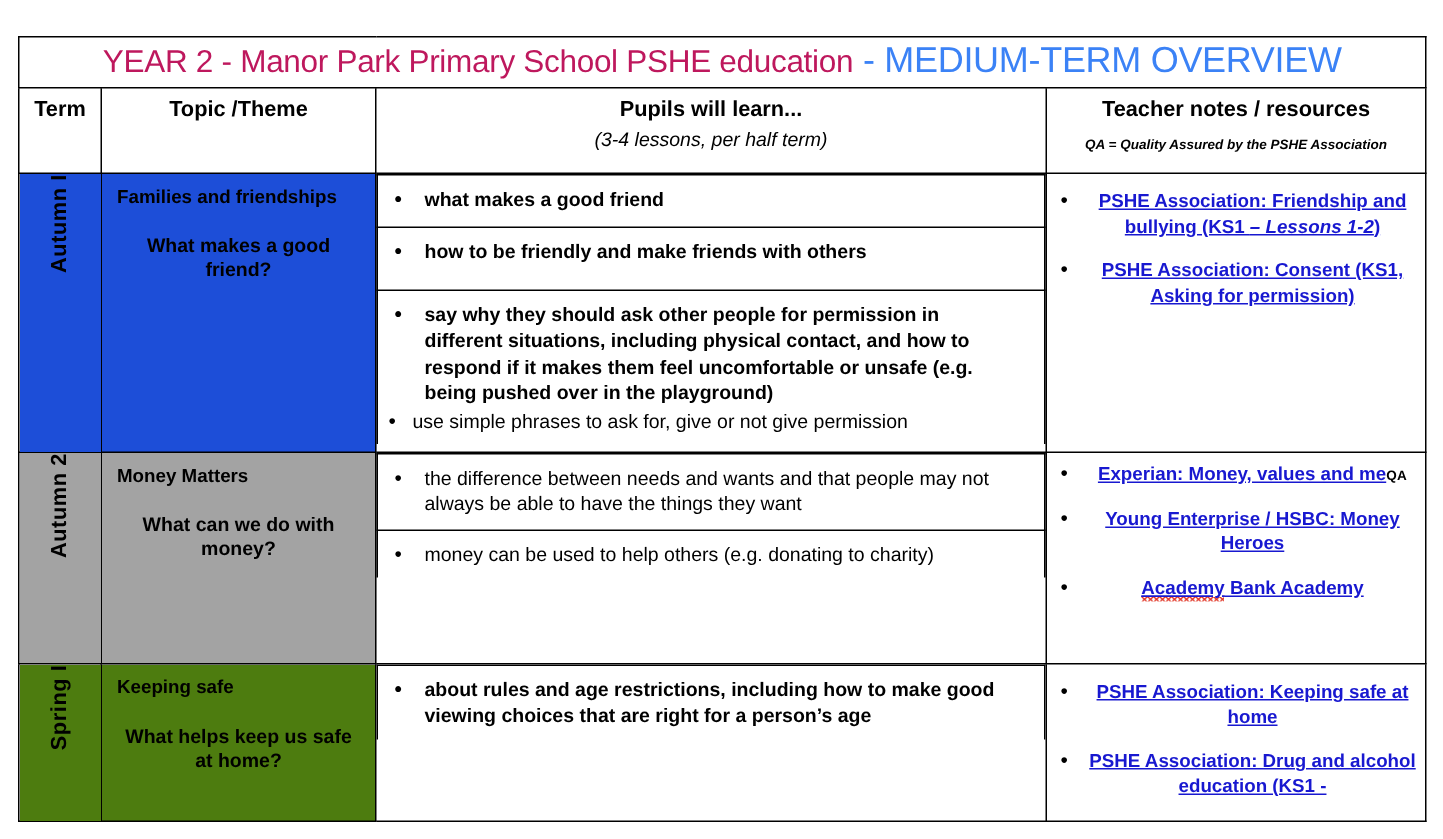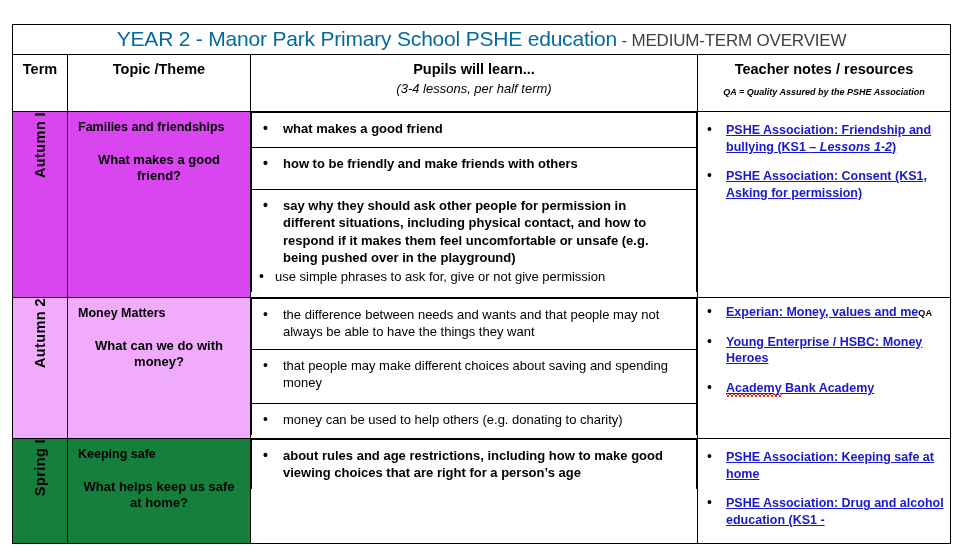--- a/index.html
+++ b/index.html
@@ -37,26 +37,26 @@
   }
 
   
   .title-cell {
     text-align: center;
     padding: 2px 0 3px 0 !important;
     white-space: nowrap;
   }
   .title-a {
     font-size: 21px;
-    color: #0369a1;
+    color: #be185d;
     letter-spacing: -0.2px;
   }
   .title-b {
-    font-size: 17px;
-    color: #404040;
+    font-size: 24px;
+    color: #3b82f6;
     letter-spacing: -0.2px;
   }
 
   
   .hdr {
     text-align: center;
     font-weight: bold;
     padding: 5px 4px 4px 4px !important;
     height: 47px;
   }
@@ -147,21 +147,21 @@
     font-weight: normal;
     padding-left: 21px;
   }
   .learn-block li.plain:before { left: 5px; }
   .learn-block li.light {
     font-weight: normal;
   }
   .learn-block li + li { margin-top: 2px; }
 
   
-  .notes-cell { padding: 10px 6px 8px 2px !important; }
+  .notes-cell { padding: 10px 6px 8px 2px !important; text-align: center; }
   .notes-cell ul.bl li {
     font-size: 12.5px;
     margin-bottom: 13px;
     padding-left: 26px;
   }
   .notes-cell ul.bl li:before { left: 7px; top: -2px; }
   .notes-cell ul.bl li:last-child { margin-bottom: 0; }
 
   .lnk {
     color: #1818D0;
@@ -182,23 +182,23 @@
     border-bottom: 0;
     background-image:
       linear-gradient(45deg, transparent 42%, #E03020 42%, #E03020 56%, transparent 56%),
       linear-gradient(-45deg, transparent 42%, #E03020 42%, #E03020 56%, transparent 56%);
     background-size: 4px 3px;
     background-repeat: repeat-x;
     background-position: 0 100%;
     padding-bottom: 2px;
   }
 
-  .bg-autumn1 { background: #d946ef; }
-  .bg-autumn2 { background: #f0abfc; }
-  .bg-spring1 { background: #15803d; }
+  .bg-autumn1 { background: #1d4ed8; }
+  .bg-autumn2 { background: #a3a3a3; }
+  .bg-spring1 { background: #4d7c0f; }
   .bg-white   { background: #FFFFFF; }
 
   .clip-bottom { overflow: hidden; }
 </style>
 </head>
 <body>
 
 <div class="page">
   <table class="mto">
     <colgroup>
@@ -300,29 +300,20 @@
                 <tr>
             <td style="height:50px">
               <div class="learn-block">
                 <ul class="bl">
                   <li class="light">the difference between needs and wants and that people may not always be able to have the things they want</li>
                 </ul>
               </div>
             </td>
           </tr>
           <tr>
-            <td style="height:53px">
-              <div class="learn-block">
-                <ul class="bl">
-                  <li class="light">that people may make different choices about saving and spending money</li>
-                </ul>
-              </div>
-            </td>
-          </tr>
-          <tr>
             <td>
               <div class="learn-block">
                 <ul class="bl">
                   <li class="light">money can be used to help others (e.g. donating to charity)</li>
                 </ul>
               </div>
             </td>
           </tr>
         </tbody>
             </table>

